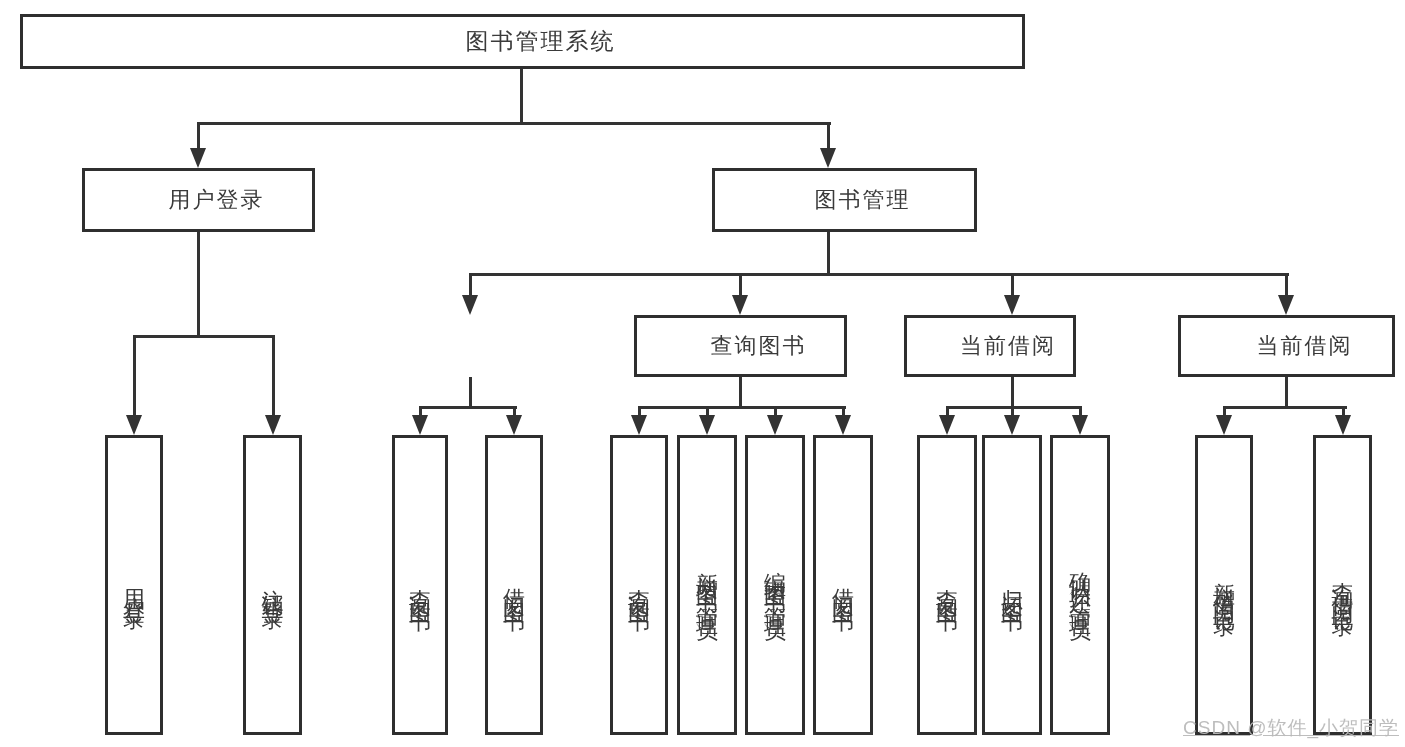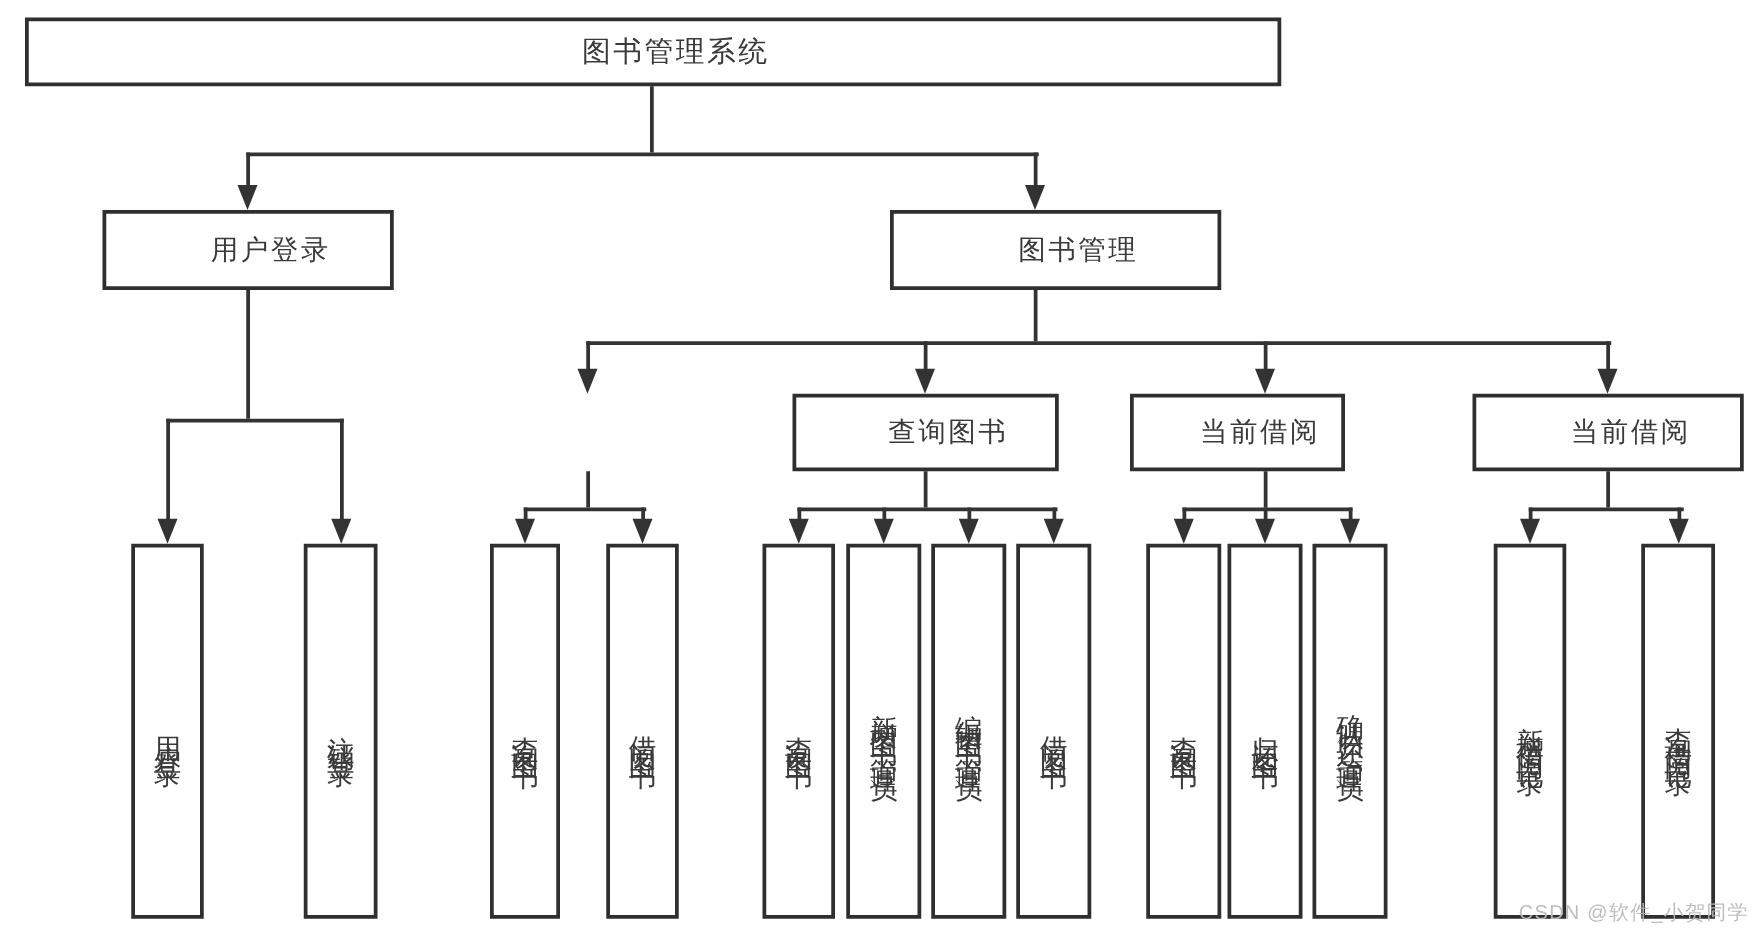--- a/index.html
+++ b/index.html
@@ -23,21 +23,21 @@
   }
   .vl{position:absolute;width:3px;background:#333333;}
   .hl{position:absolute;height:3px;background:#333333;}
   .ah{
     position:absolute;width:0;height:0;
     border-left:8px solid transparent;border-right:8px solid transparent;
     border-top:20px solid #333333;
   }
   .watermark{
     position:absolute;right:6px;bottom:6px;z-index:10;
-    font-size:16px;color:rgba(185,185,185,0.95);letter-spacing:1px;white-space:nowrap;
+    font-size:19px;color:rgba(185,185,185,0.95);letter-spacing:1px;white-space:nowrap;text-decoration:underline;
   }
 </style>
 </head>
 <body>
 
 <div id="canvas">
 
   <div class="hbox root" style="left:20px;top:14px;width:1005px;height:55px">
     <span class="htext">图书管理系统</span>
   </div>

